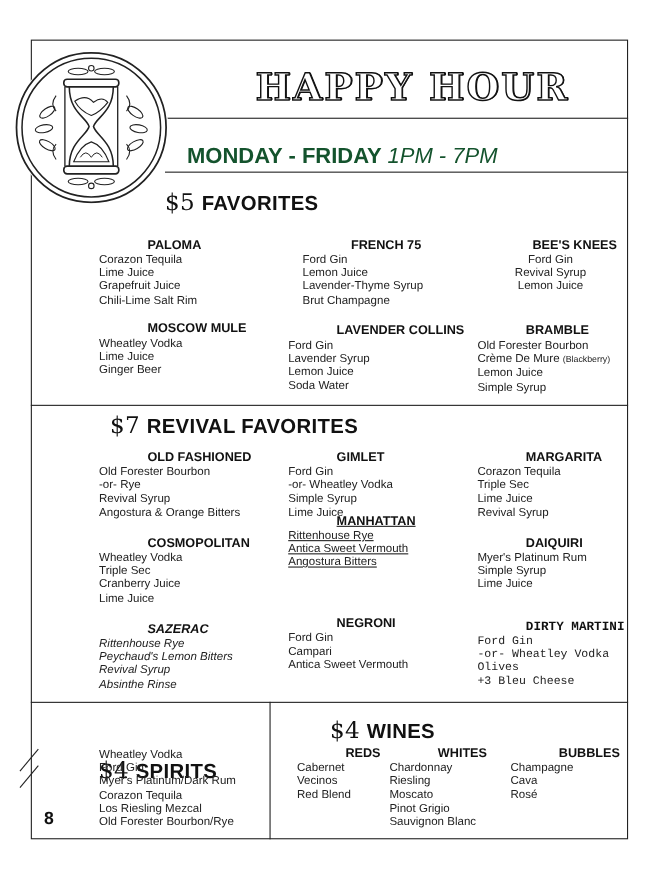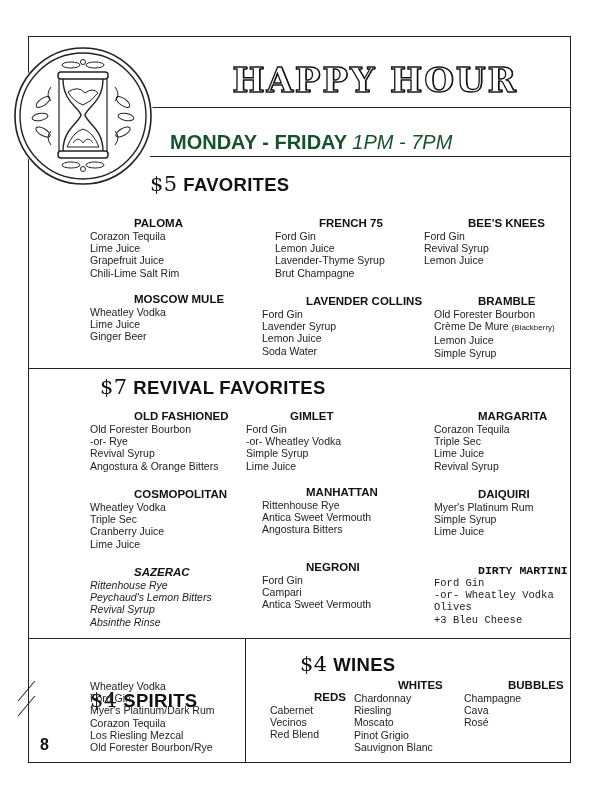--- a/index.html
+++ b/index.html
@@ -84,21 +84,21 @@
   <div>Grapefruit Juice</div>
   <div>Chili-Lime Salt Rim</div>
 </div>
 <div class="drink" style="left:262px; top:217px;margin-left:13px;">
   <div class="name">FRENCH 75</div>
   <div>Ford Gin</div>
   <div>Lemon Juice</div>
   <div>Lavender-Thyme Syrup</div>
   <div>Brut Champagne</div>
 </div>
-<div class="drink" style="left:424px; top:217px;">
+<div class="drink" style="left:440px; top:217px;text-align:center;">
   <div class="name">BEE'S KNEES</div>
   <div>Ford Gin</div>
   <div>Revival Syrup</div>
   <div>Lemon Juice</div>
 </div>
 <div class="drink" style="left:90px; top:293px;">
   <div class="name">MOSCOW MULE</div>
   <div>Wheatley Vodka</div>
   <div>Lime Juice</div>
   <div>Ginger Beer</div>
@@ -122,42 +122,42 @@
   <span class="price">$7</span><span>REVIVAL FAVORITES</span>
 </div>
 
 <div class="drink" style="left:90px; top:410px;">
   <div class="name">OLD FASHIONED</div>
   <div>Old Forester Bourbon</div>
   <div>-or- Rye</div>
   <div>Revival Syrup</div>
   <div>Angostura &amp; Orange Bitters</div>
 </div>
-<div class="drink" style="left:246px; top:410px;">
+<div class="drink" style="left:262px; top:410px;">
   <div class="name">GIMLET</div>
   <div>Ford Gin</div>
   <div>-or- Wheatley Vodka</div>
   <div>Simple Syrup</div>
   <div>Lime Juice</div>
 </div>
 <div class="drink" style="left:434px; top:410px;">
   <div class="name">MARGARITA</div>
   <div>Corazon Tequila</div>
   <div>Triple Sec</div>
   <div>Lime Juice</div>
   <div>Revival Syrup</div>
 </div>
 <div class="drink" style="left:90px; top:488px;">
   <div class="name">COSMOPOLITAN</div>
   <div>Wheatley Vodka</div>
   <div>Triple Sec</div>
   <div>Cranberry Juice</div>
   <div>Lime Juice</div>
 </div>
-<div class="drink" style="left:262px; top:486px;">
+<div class="drink" style="left:262px; top:468px;text-decoration:underline;">
   <div class="name">MANHATTAN</div>
   <div>Rittenhouse Rye</div>
   <div>Antica Sweet Vermouth</div>
   <div>Angostura Bitters</div>
 </div>
 <div class="drink" style="left:434px; top:488px;">
   <div class="name">DAIQUIRI</div>
   <div>Myer's Platinum Rum</div>
   <div>Simple Syrup</div>
   <div>Lime Juice</div>
@@ -191,21 +191,21 @@
   <div>Ford Gin</div>
   <div>Myer's Platinum/Dark Rum</div>
   <div>Corazon Tequila</div>
   <div>Los Riesling Mezcal</div>
   <div>Old Forester Bourbon/Rye</div>
 </div>
 
 <div class="sec-title" style="left:300px; top:652px; width:220px;">
   <span class="price">$4</span><span>WINES</span>
 </div>
-<div class="drink" style="left:270px; top:679px;margin-top:12px;">
+<div class="drink" style="left:270px; top:679px;">
   <div class="name">REDS</div>
   <div>Cabernet</div>
   <div>Vecinos</div>
   <div>Red Blend</div>
 </div>
 <div class="drink" style="left:354px; top:679px;">
   <div class="name">WHITES</div>
   <div>Chardonnay</div>
   <div>Riesling</div>
   <div>Moscato</div>

